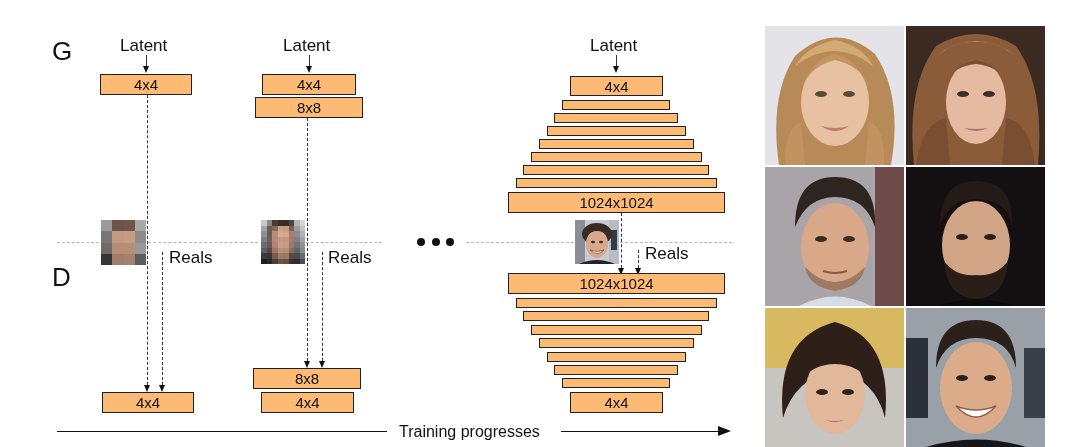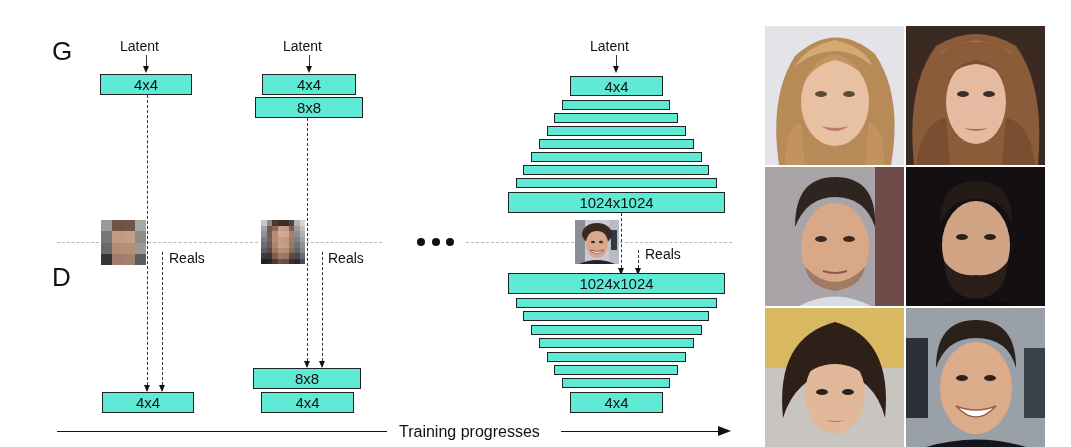--- a/index.html
+++ b/index.html
@@ -1,21 +1,21 @@
 <!DOCTYPE html>
 <html><head>
 <meta charset="utf-8">
 <style>
   html, body { margin:0; padding:0; background:#ffffff; }
   body { width:1071px; height:447px; position:relative; overflow:hidden;
          font-family:"Liberation Sans", "DejaVu Sans", sans-serif; color:#111; }
   .abs { position:absolute; }
   .big-letter { font-size:26px; line-height:26px; }
-  .lbl { font-size:14px; line-height:16px; white-space:nowrap; }
-  .box { position:absolute; box-sizing:border-box; border:1.3px solid #222; background:#5eead4;
+  .lbl { font-size:17px; line-height:16px; white-space:nowrap; }
+  .box { position:absolute; box-sizing:border-box; border:1.3px solid #222; background:#fdba74;
          font-size:15px; line-height:15px; text-align:center; white-space:nowrap; }
   .vdash { position:absolute; width:0; border-left:1.2px dashed #333; }
   .hdash { position:absolute; height:0; border-top:1.2px dashed #b8b8b8; }
   .arrowhead { position:absolute; width:0; height:0;
                border-left:3.5px solid transparent; border-right:3.5px solid transparent;
                border-top:7px solid #111; }
   .pix { position:absolute; display:grid; }
   .pix div { width:100%; height:100%; }
   .face { position:absolute; overflow:hidden; }
   .dot { position:absolute; width:8px; height:8px; border-radius:50%; background:#111; }

